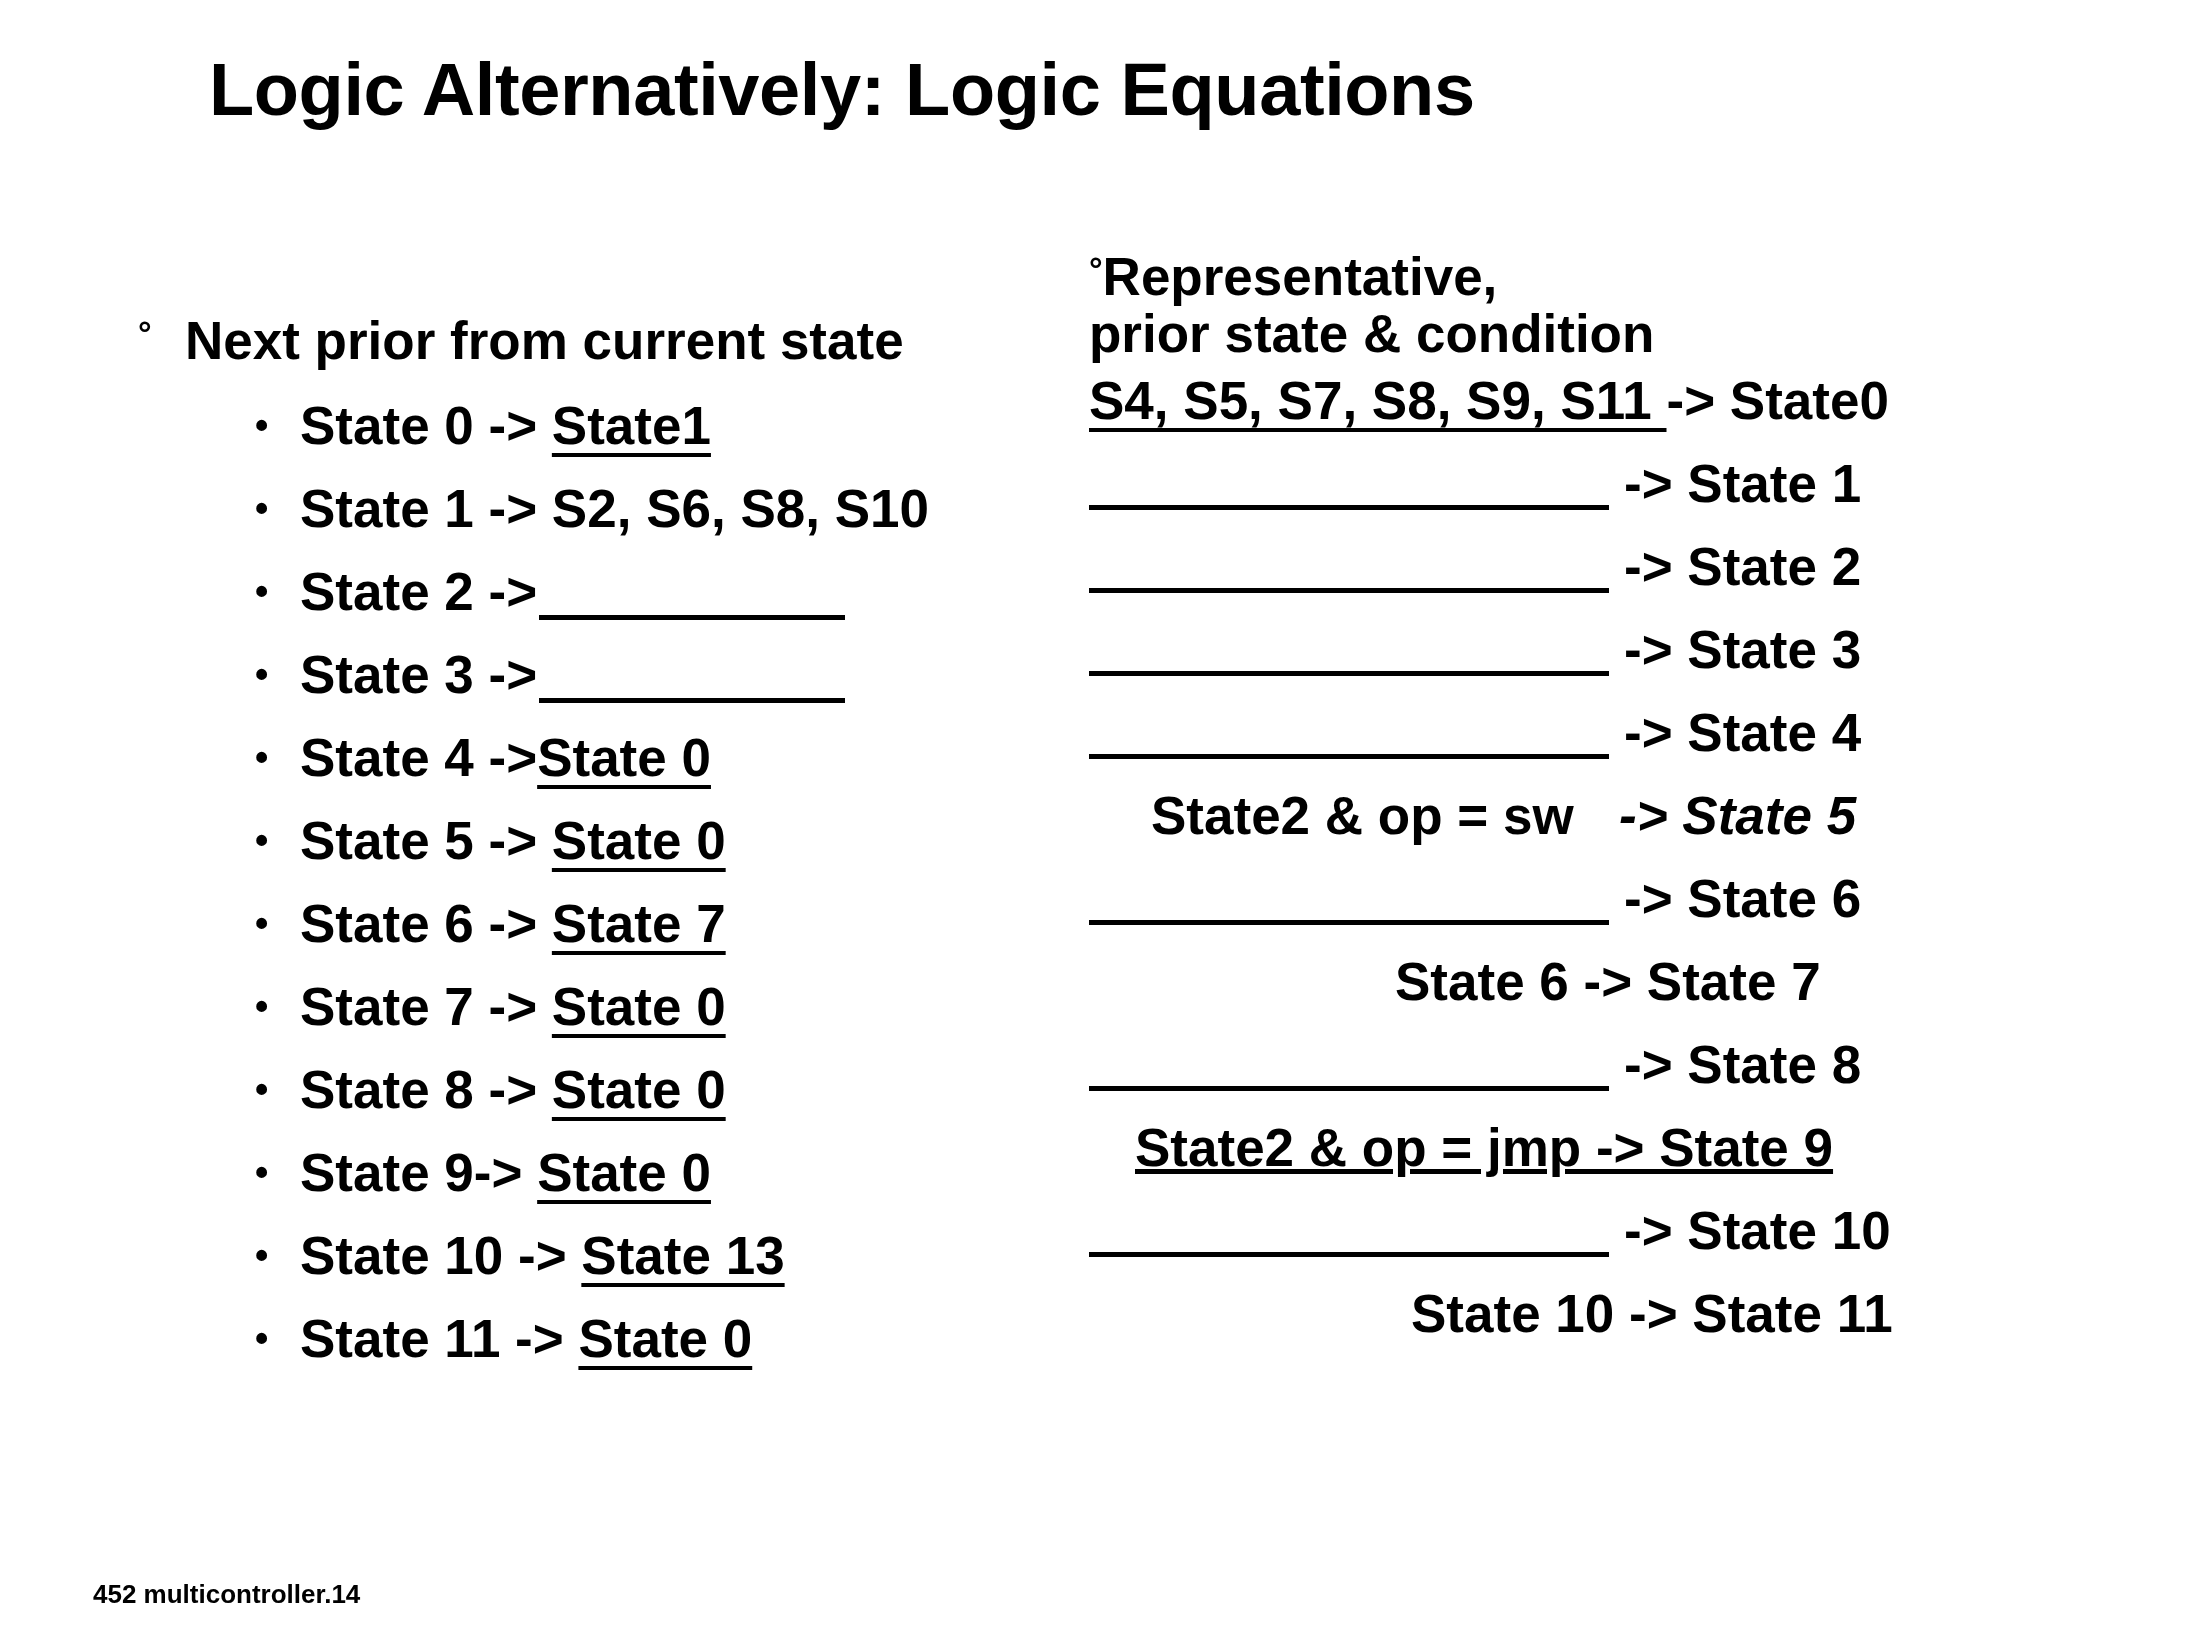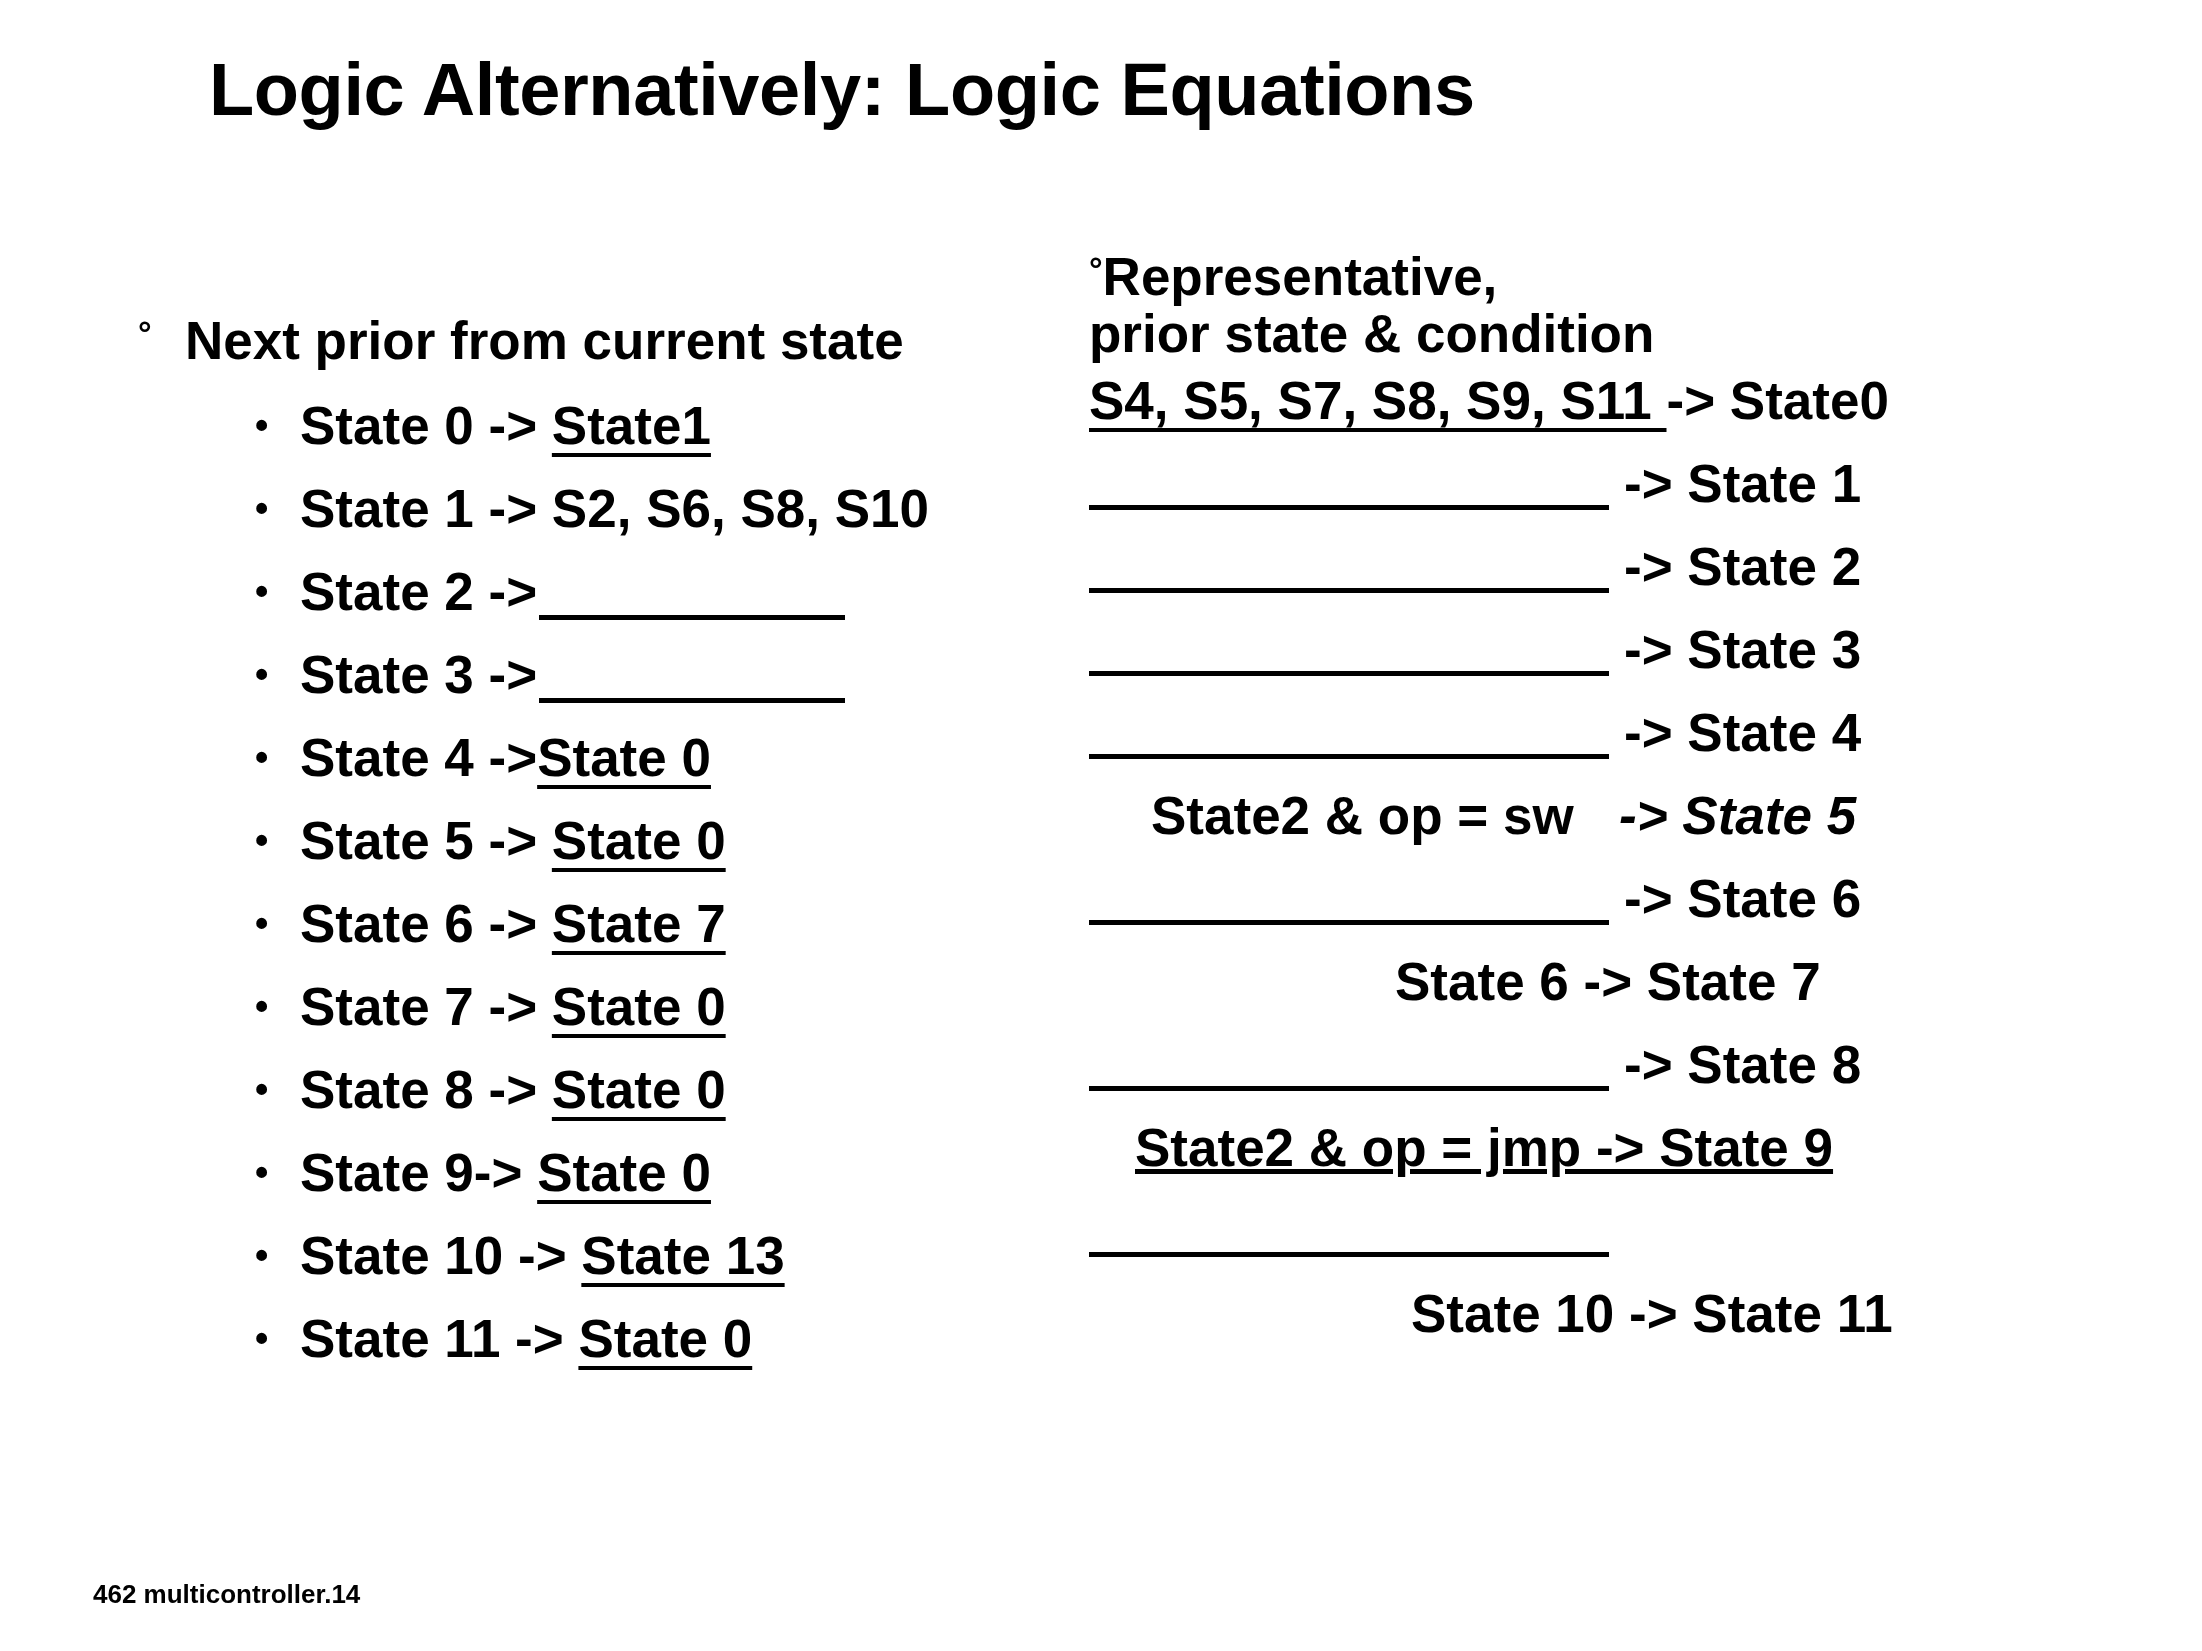--- a/index.html
+++ b/index.html
@@ -248,22 +248,23 @@
       <span class="blank-long"></span>
       <span class="target">-&gt; State 8</span>
     </div>
 
     <div class="rrow">
       <span class="cond" style="left:46px;text-decoration:underline;">State2 &amp; op = jmp -&gt; State 9</span>
     </div>
 
     <div class="rrow">
       <span class="blank-long"></span>
+      <span class="target">-&gt; State 10</span>
     </div>
 
     <div class="rrow">
       <span class="cond" style="left:322px;">State 10 -&gt; State 11</span>
     </div>
   </div>
 
-  <div class="footer">462 multicontroller.14</div>
+  <div class="footer">452 multicontroller.14</div>
 </div>
 
 
 </body></html>

